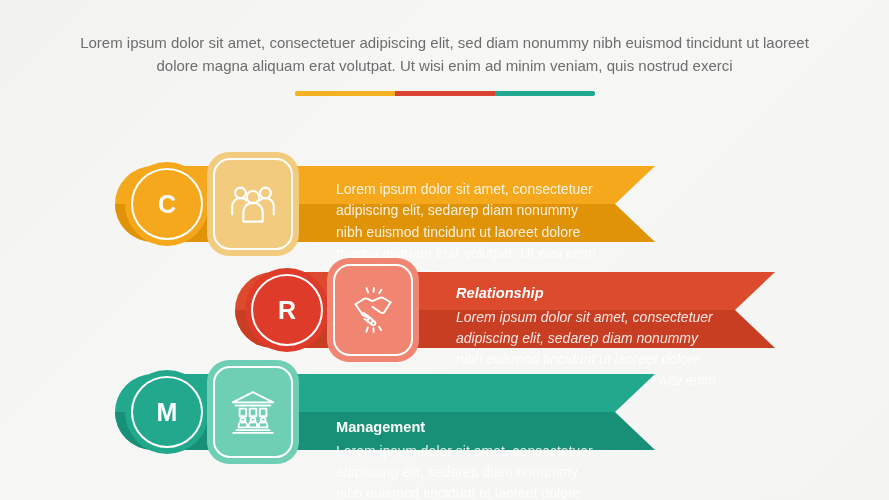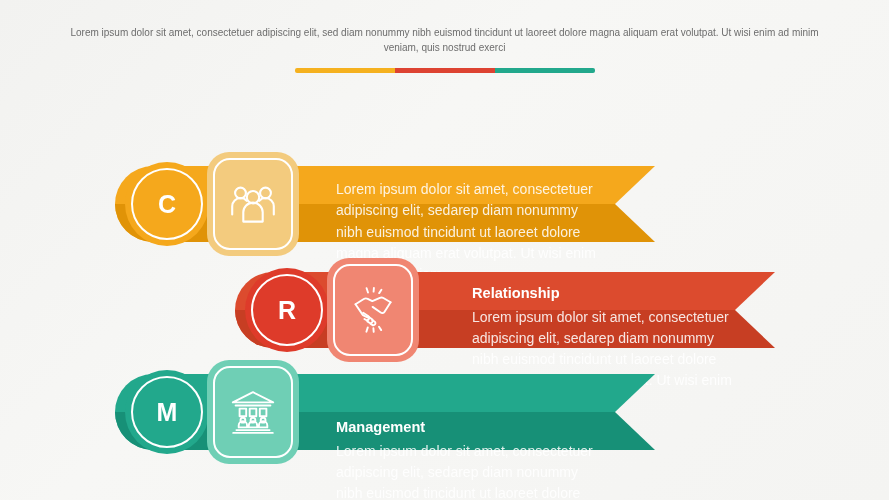--- a/index.html
+++ b/index.html
@@ -22,24 +22,24 @@
   }
   .page-title {
     font-size: 26.5px;
     font-weight: bold;
     color: #3b3b3b;
     letter-spacing: -0.2px;
     margin: 0;
     line-height: 1.2;
   }
   .page-subtitle {
-    font-size: 10px;
+    font-size: 15px;
     color: #6d6d6d;
     line-height: 1.52;
-    margin: 4px auto 0;
+    margin: 11px auto 0;
     width: 770px;
     font-weight: normal;
   }
   .divider {
     display: flex;
     width: 300px;
     margin: 13px auto 0;
     height: 5px;
     border-radius: 2px;
     overflow: hidden;
@@ -239,21 +239,21 @@
         <path d="M19 5.5 17.6 1.2M24.6 4.6l.3-3.6M30.2 6.1l2.2-3.3"></path>
         <path d="M18.8 40.4l-1.4 4.3M24.4 41.3l.3 3.6M30 39.8l2.2 3.3"></path>
         <path d="M6.5 17.2 14.8 12a4 4 0 0 1 3.9-.2l4.6 2.3 7.6-3.3a4 4 0 0 1 3.5.2l7.2 4.3"></path>
         <path d="M41.6 15.3l-6.2 9.6a2.6 2.6 0 0 1-3.7.7l-8.1-5.7"></path>
         <path d="M6.5 17.2l6.9 10.2a2.6 2.6 0 0 0 1 .9l4.6 2.3"></path>
         <path d="M14.2 25.8l4.9 3.2a2.3 2.3 0 0 1 .7 3.1h0a2.3 2.3 0 0 1-3.1.7l-1.3-.8"></path>
         <path d="M19.1 29.6l3.7 2.4a2.2 2.2 0 0 1 .6 3h0a2.2 2.2 0 0 1-3 .7l-2.1-1.3"></path>
         <path d="M23.2 33.1l2.3 1.4a2 2 0 0 1 .6 2.8h0a2 2 0 0 1-2.8.6l-1.7-1"></path>
       </svg>
     </div>
-    <div class="textblock" style="left:237px;">
+    <div class="textblock" style="left:221px;font-style:italic;">
       <div class="row-title">Relationship</div>
       <div class="row-desc">Lorem ipsum dolor sit amet, consectetuer adipiscing elit, sedarep diam nonummy nibh euismod tincidunt ut laoreet dolore magna aliquam erat volutpat. Ut wisi enim ad minim veniam</div>
     </div>
   </div>
 
   <div class="row" id="row2" style="left:115px; top:360px; width:580px;">
     <div class="bar" style="width:500px;">
       <div class="bar-body" style="background: rgb(34, 168, 140);">
         <div class="bar-shade" style="background: rgb(23, 144, 119);"></div>
       </div>

